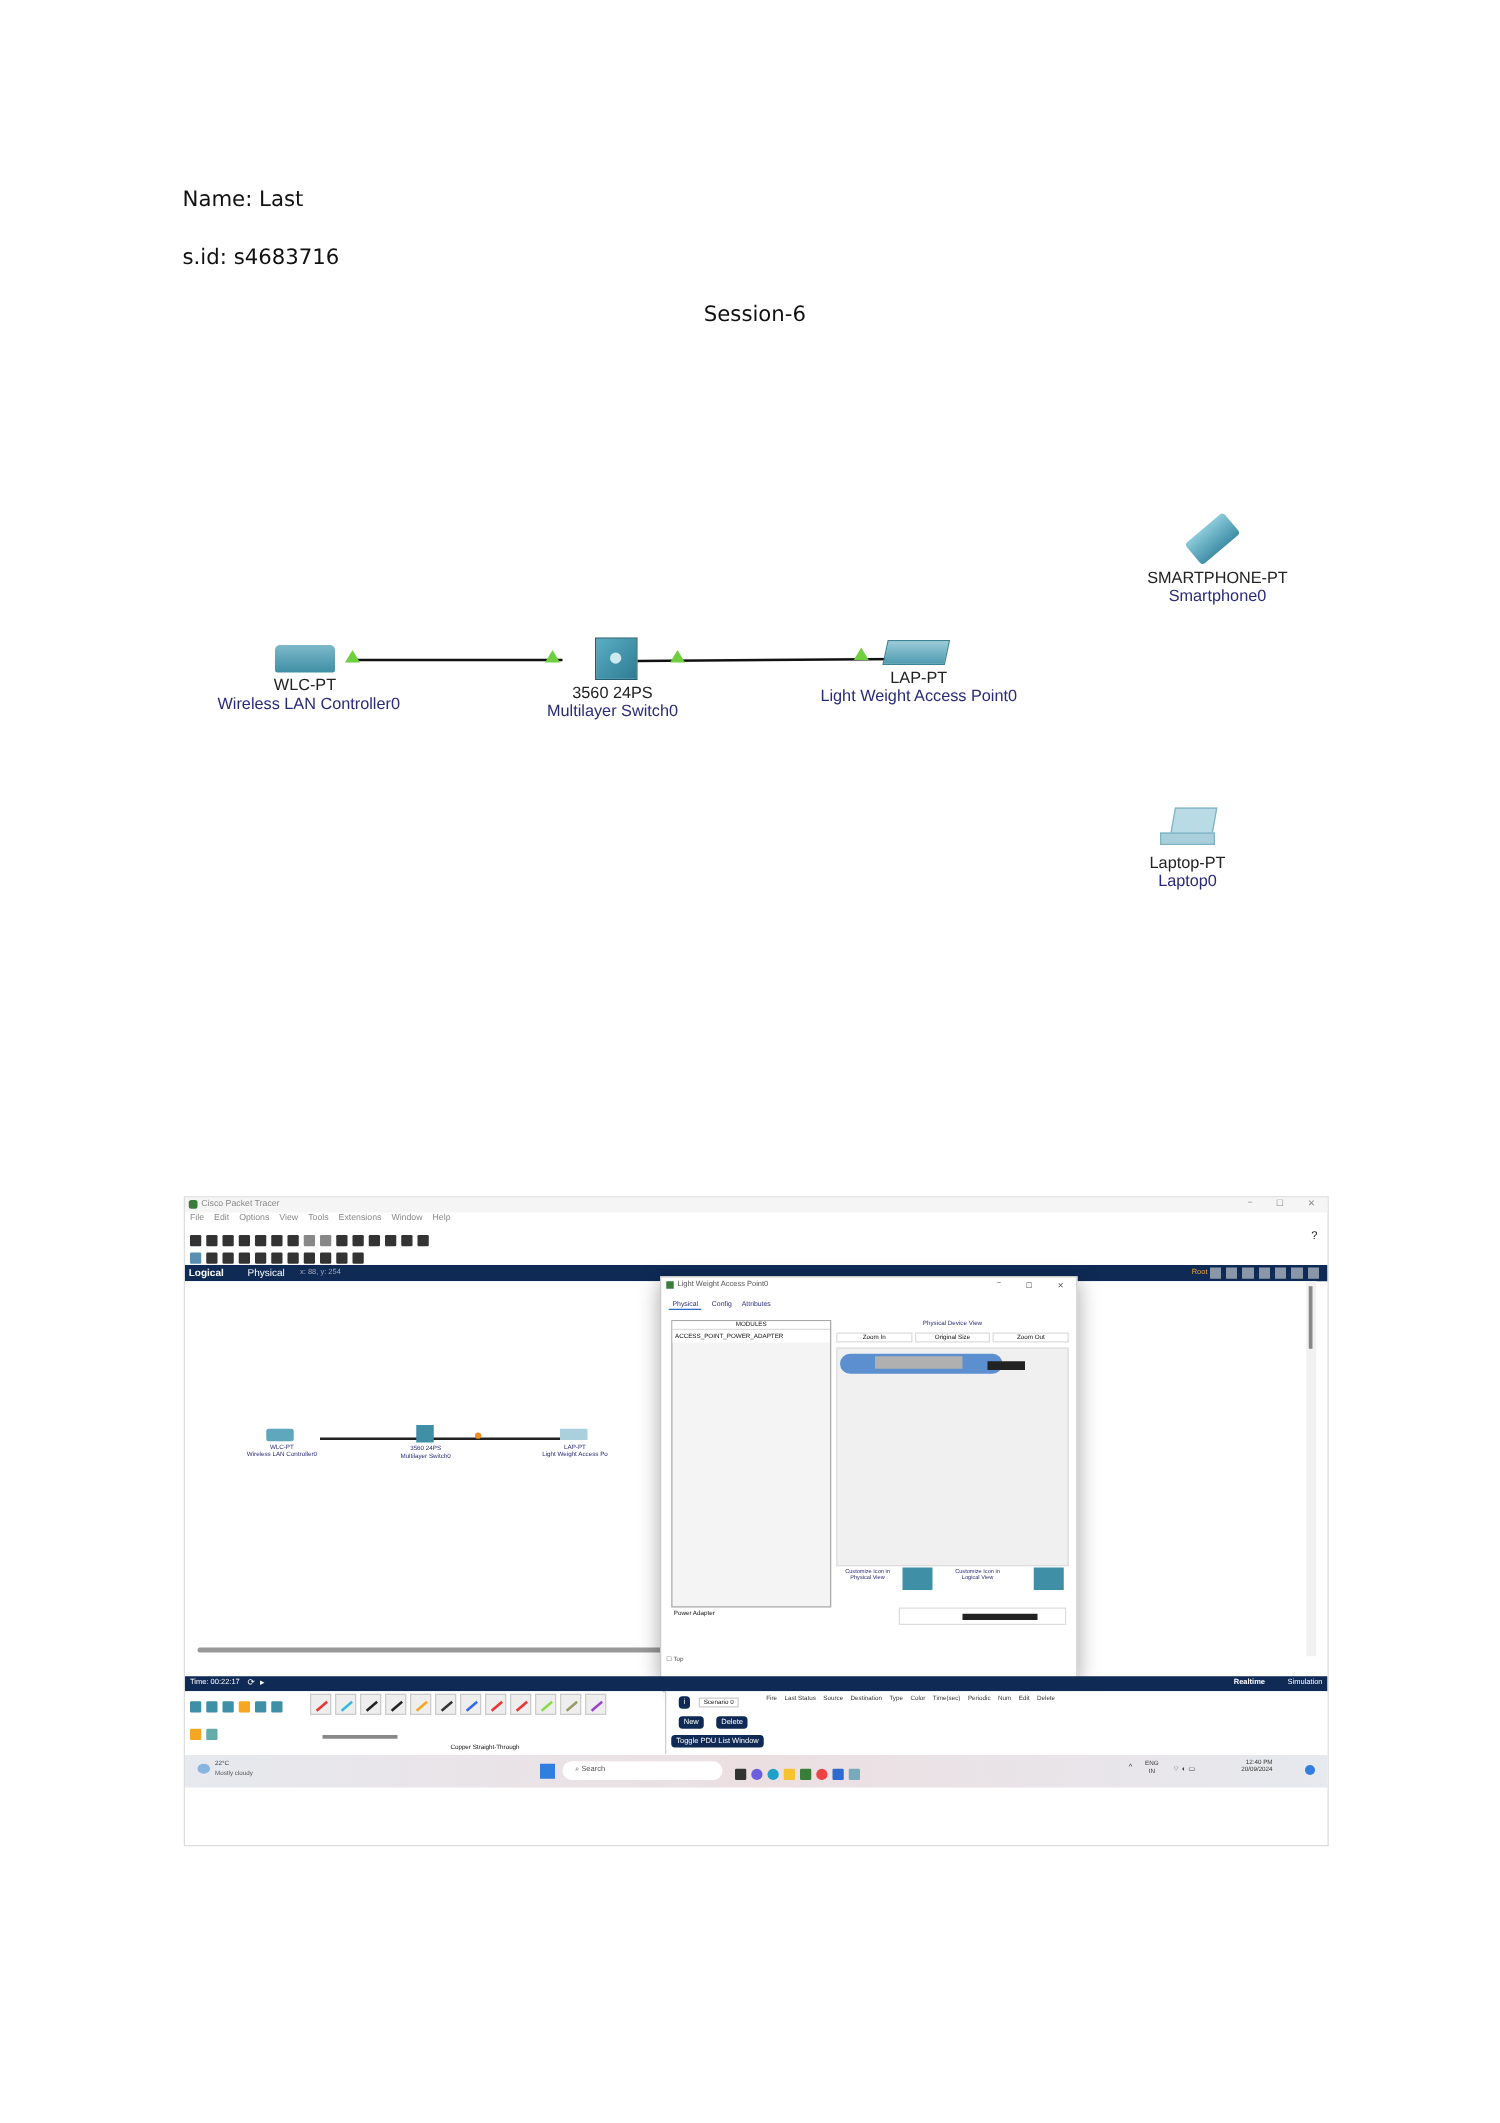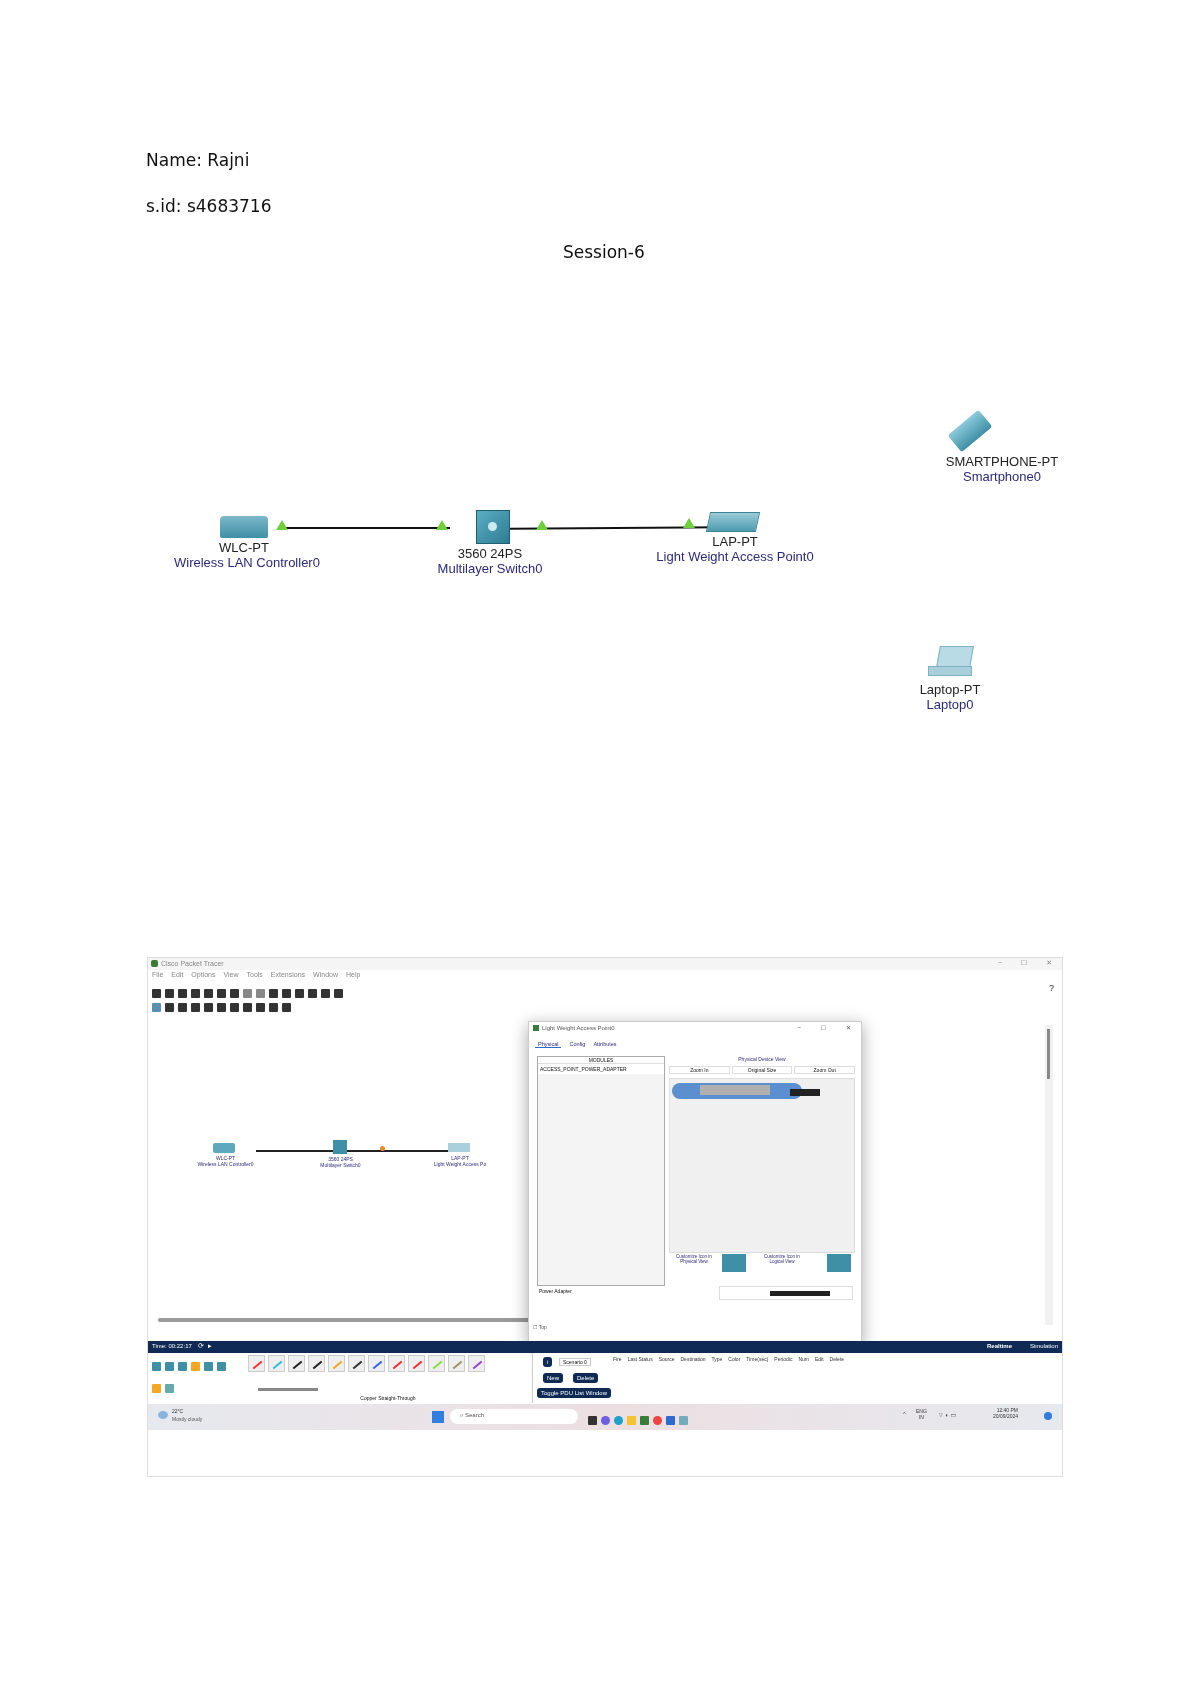--- a/index.html
+++ b/index.html
@@ -16,21 +16,21 @@
   .tbar{font-size:7px;color:#888;}
   .navy{background:#0e2a55;}
   .ico{display:inline-block;width:9px;height:9px;background:#333;margin-right:4px;border-radius:1px;vertical-align:middle;}
   .btnn{display:inline-block;background:#0e2a55;color:#fff;font-size:6px;border-radius:3px;padding:2px 4px;}
   .cable{display:inline-block;width:17px;height:17px;border:1px solid #ccc;background:#eee;margin-right:3px;position:relative;}
   .cable i{position:absolute;left:3px;top:8px;width:11px;height:2px;transform:rotate(-40deg);}
 </style>
 </head>
 <body>
 
-<div class="abs doc-text" style="left:146px;top:150px;">Name: Rajni</div>
+<div class="abs doc-text" style="left:146px;top:150px;">Name: Last</div>
 <div class="abs doc-text" style="left:146px;top:196px;">s.id: s4683716</div>
 <div class="abs doc-text" style="left:563px;top:242px;">Session-6</div>
 
 <div>
   <div class="abs line" style="left:278px;top:527px;width:172px;"></div>
   <div class="abs line" style="left:510px;top:527px;width:212px;transform:rotate(-0.4deg);"></div>
   <div class="abs tri" style="left:276px;top:520px;"></div>
   <div class="abs tri" style="left:436px;top:520px;"></div>
   <div class="abs tri" style="left:536px;top:520px;"></div>
   <div class="abs tri" style="left:683px;top:518px;"></div>
@@ -49,21 +49,21 @@
     <div>Multilayer Switch0</div>
   </div>
 
   <div class="abs" style="left:708px;top:512px;width:48px;height:18px;background:linear-gradient(#9ccbd8,#4d9bb0);transform:skewX(-12deg);border:1px solid #3d8397;"></div>
   <div class="abs lbl" style="left:650px;top:534px;width:170px;">
     <div class="m">LAP-PT</div>
     <div>Light Weight Access Point0</div>
   </div>
 
   <div class="abs" style="left:950px;top:420px;width:40px;height:22px;background:linear-gradient(#8ccadb,#3f8fa6);border-radius:3px;transform:rotate(-40deg);"></div>
-  <div class="abs lbl" style="left:932px;top:454px;width:140px;">
+  <div class="abs lbl" style="left:904px;top:454px;width:140px;">
     <div class="m">SMARTPHONE-PT</div>
     <div>Smartphone0</div>
   </div>
 
   <div class="abs" style="left:928px;top:646px;width:44px;height:30px;">
     <div style="position:absolute;left:10px;top:0;width:32px;height:20px;background:#b9dbe5;border:1px solid #7fb3c3;transform:skewX(-10deg);"></div>
     <div style="position:absolute;left:0;top:20px;width:42px;height:8px;background:#a9cfdb;border:1px solid #7fb3c3;"></div>
   </div>
   <div class="abs lbl" style="left:880px;top:682px;width:140px;">
     <div class="m">Laptop-PT</div>
@@ -93,20 +93,27 @@
   </div>
 
   <div style="position:absolute;left:4px;top:26px;">
     <span class="ico"></span><span class="ico"></span><span class="ico"></span><span class="ico"></span><span class="ico"></span><span class="ico"></span><span class="ico"></span><span class="ico" style="background:#888"></span><span class="ico" style="background:#888"></span><span class="ico"></span><span class="ico"></span><span class="ico"></span><span class="ico"></span><span class="ico"></span><span class="ico"></span>
   </div>
   <span class="tbar" style="position:absolute;right:8px;top:25px;color:#222;font-size:9px;">?</span>
   <div style="position:absolute;left:4px;top:40px;">
     <span class="ico" style="background:#5a8fb0"></span><span class="ico"></span><span class="ico"></span><span class="ico"></span><span class="ico"></span><span class="ico"></span><span class="ico"></span><span class="ico"></span><span class="ico"></span><span class="ico"></span><span class="ico"></span>
   </div>
 
+  <div class="navy" style="position:absolute;left:0;top:54px;width:100%;height:13px;">
+    <span style="position:absolute;left:3px;top:2px;color:#fff;font-size:8px;font-weight:bold;">Logical</span>
+    <span style="position:absolute;left:50px;top:2px;color:#fff;font-size:8px;">Physical</span>
+    <span style="position:absolute;left:92px;top:3px;color:#aab;font-size:6px;">x: 88, y: 254</span>
+    <span style="position:absolute;right:96px;top:3px;color:#f0a040;font-size:6px;">Root</span>
+    <span style="position:absolute;right:4px;top:2px;width:90px;height:9px;background:repeating-linear-gradient(90deg,#8a97a8 0 9px,transparent 9px 13px);"></span>
+  </div>
 
   <div style="position:absolute;left:0;top:67px;width:905px;height:300px;background:#fff;">
     <div style="position:absolute;left:108px;top:125px;width:200px;height:2px;background:#222;"></div>
     <div style="position:absolute;left:65px;top:118px;width:22px;height:10px;background:#5fa7bc;border-radius:2px;"></div>
     <div style="position:absolute;left:40px;top:130px;width:75px;font-size:5px;color:#2a2a7a;text-align:center;">
         <div>WLC-PT</div>
         <div>Wireless LAN Controller0</div>
       </div>
     <div style="position:absolute;left:185px;top:115px;width:14px;height:14px;background:#3f8fa6;"></div>
     <div style="position:absolute;left:155px;top:131px;width:75px;font-size:5px;color:#2a2a7a;text-align:center;">

